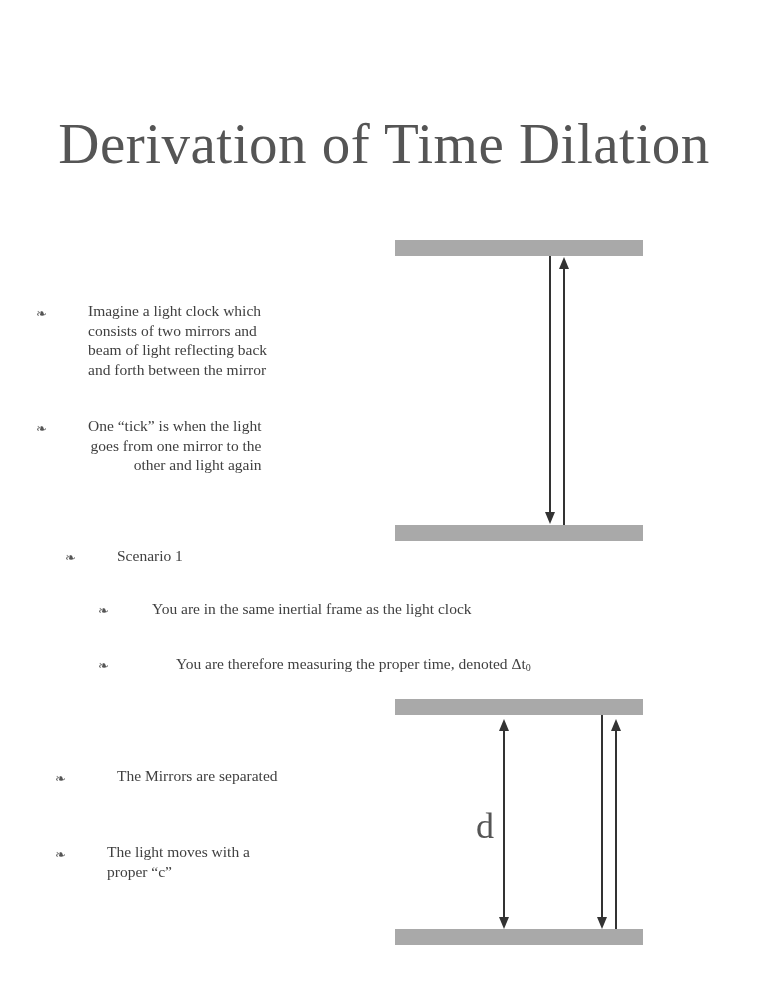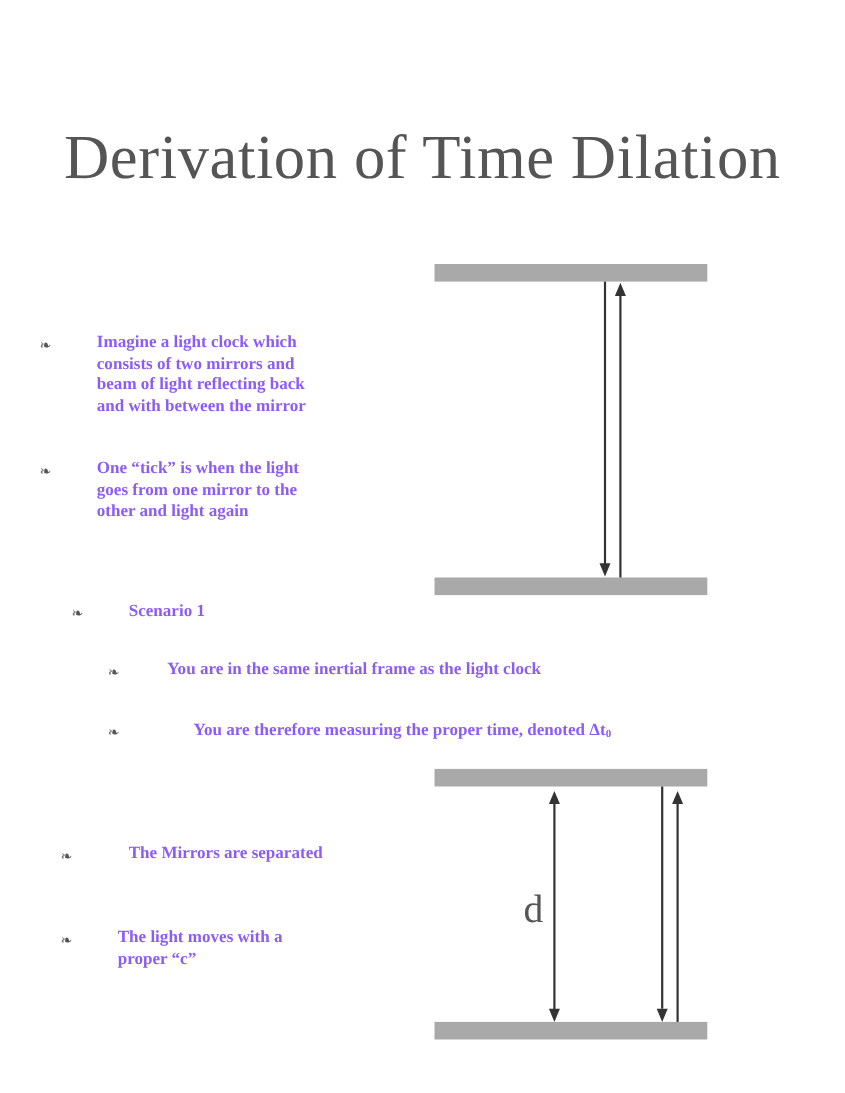--- a/index.html
+++ b/index.html
@@ -11,21 +11,21 @@
   }
   .title {
     position: absolute; left: 0; top: 112px; width: 768px;
     text-align: center; font-size: 57px; color: #555555;
     letter-spacing: 0.5px; line-height: 64px;
   }
   .bullet {
     position: absolute; font-size: 13px; color: #555555; line-height: 20px;
   }
   .text {
-    position: absolute; font-size: 15.5px; color: #8b5cf6; line-height: 19.5px; font-weight: bold;
+    position: absolute; font-size: 15.5px; color: #404040; line-height: 19.5px;
   }
   .mirror { position: absolute; background: #a9a9a9; height: 16px; }
   .vline { position: absolute; width: 2px; background: #333333; }
   .arrow-up, .arrow-down {
     position: absolute; width: 0; height: 0;
     border-left: 5px solid transparent; border-right: 5px solid transparent;
   }
   .arrow-up { border-bottom: 12px solid #333333; }
   .arrow-down { border-top: 12px solid #333333; }
   .dlabel {
@@ -36,25 +36,25 @@
 </head>
 <body>
 
 <div class="title">Derivation of Time Dilation</div>
 
 <span class="bullet" style="left:36px;top:304px;">❧</span>
 <div class="text" style="left:88px;top:301px;">
   <div>Imagine a light clock which</div>
   <div>consists of two mirrors and</div>
   <div>beam of light reflecting back</div>
-  <div>and with between the mirror</div>
+  <div>and forth between the mirror</div>
 </div>
 
 <span class="bullet" style="left:36px;top:419px;">❧</span>
-<div class="text" style="left:88px;top:416px;">
+<div class="text" style="left:88px;top:416px;text-align:right;">
   <div>One “tick” is when the light</div>
   <div>goes from one mirror to the</div>
   <div>other and light again</div>
 </div>
 
 <span class="bullet" style="left:65px;top:548px;">❧</span>
 <div class="text" style="left:117px;top:546px;text-align:center;">Scenario 1</div>
 
 <span class="bullet" style="left:98px;top:601px;">❧</span>
 <div class="text" style="left:152px;top:599px;text-align:right;">You are in the same inertial frame as the light clock</div>

